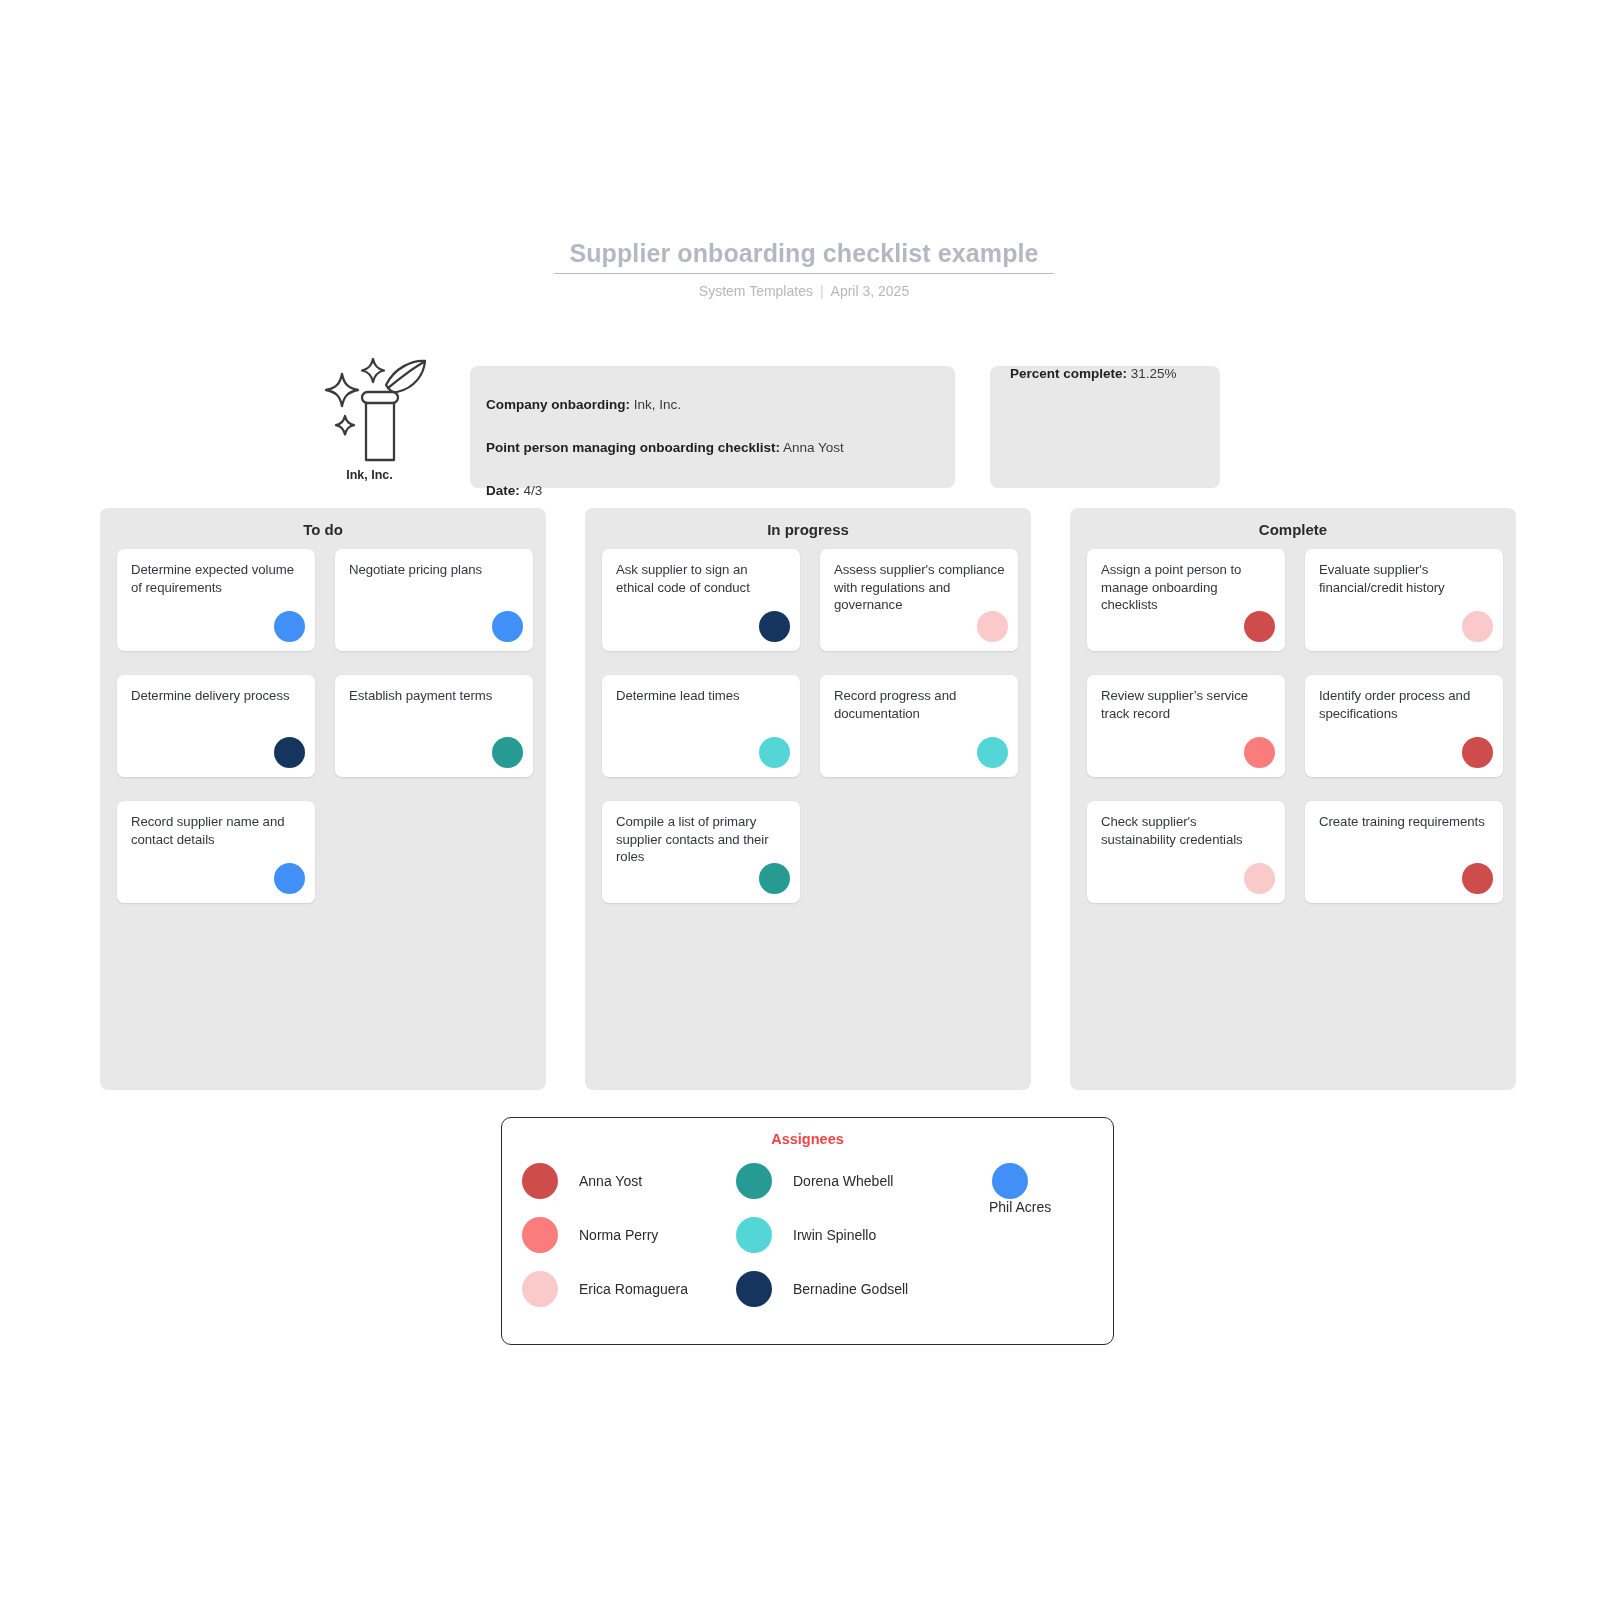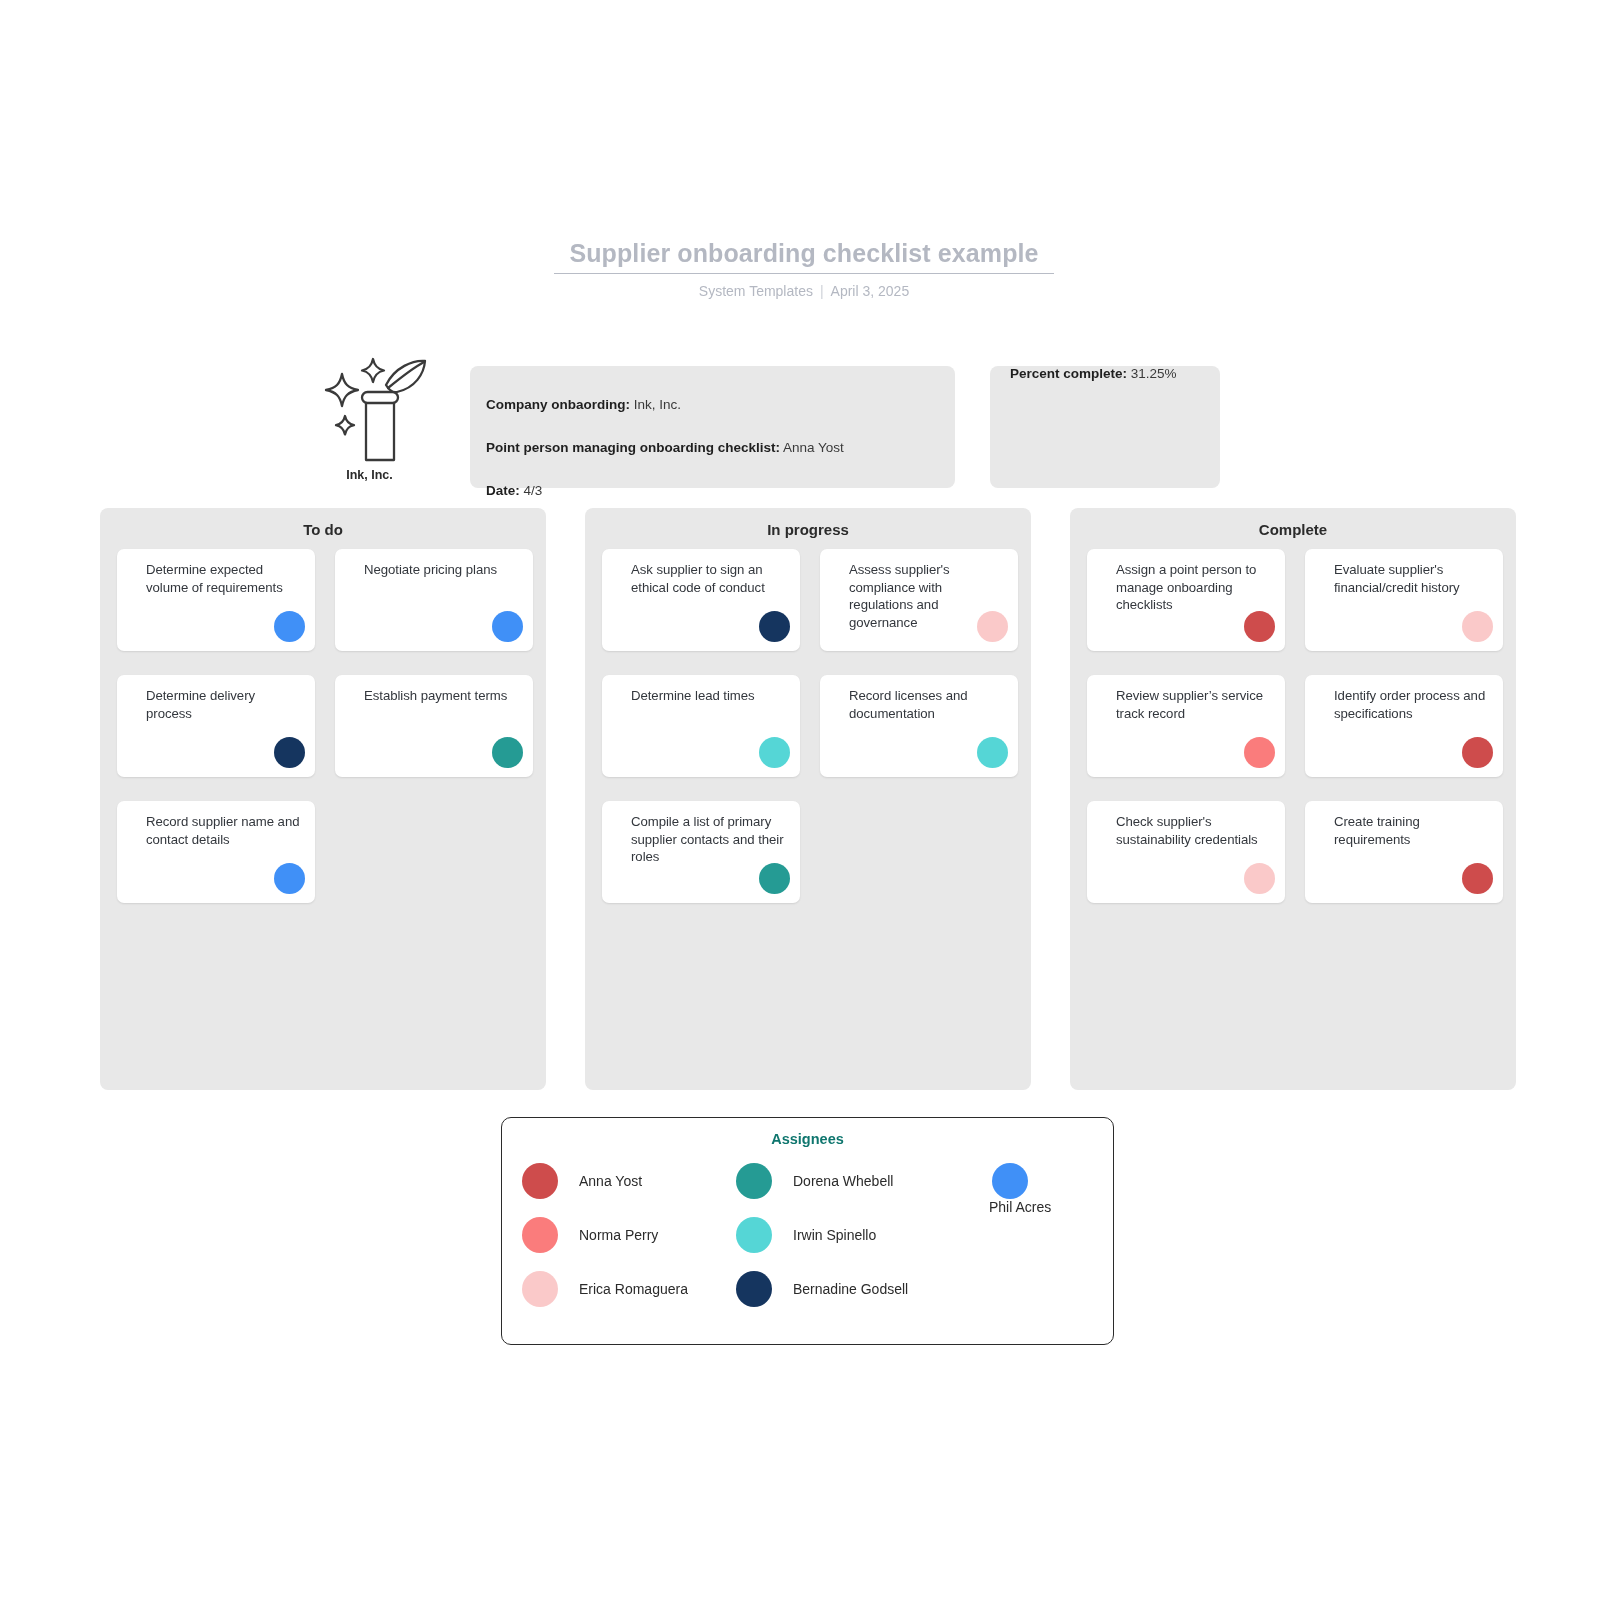--- a/index.html
+++ b/index.html
@@ -60,21 +60,21 @@
   .column.c2 { left: 970px; }
   .col-title {
     text-align: center; font-size: 15px; font-weight: bold; color: #2b2b2b;
     padding-top: 12px; line-height: 20px;
   }
   .cards { position: relative; margin: 9px 17px 0 17px; }
   .card {
     position: absolute; width: 198px; height: 102px;
     background: #ffffff; border-radius: 7px;
     box-shadow: 0 1px 2px rgba(0,0,0,.10);
-    padding: 12px 13px 0 29px;
+    padding: 12px 13px 0 14px;
   }
   .card-text {
     font-size: 13.2px; line-height: 17.6px; color: #33373d;
     letter-spacing: -0.05px;
   }
   .avatar {
     position: absolute; right: 10px; bottom: 9px;
     width: 31px; height: 31px; border-radius: 50%;
   }
   .card.pos-0-0 { left: 0;   top: 0; }
@@ -83,21 +83,21 @@
   .card.pos-1-1 { left: 218px; top: 126px; }
   .card.pos-2-0 { left: 0;   top: 252px; }
   .card.pos-2-1 { left: 218px; top: 252px; }
 
   
   .legend {
     position: absolute; left: 501px; top: 1117px; width: 613px; height: 228px;
     background: #ffffff; border: 1.3px solid #2b2b2b; border-radius: 10px;
   }
   .legend-title {
-    text-align: center; font-size: 14.5px; font-weight: bold; color: #0f766e;
+    text-align: center; font-size: 14.5px; font-weight: bold; color: #ef4444;
     padding-top: 11px; line-height: 20px;
   }
   .legend-grid {
     position: relative; margin: 14px 0 0 0; height: 160px;
   }
   .legend-item { position: absolute; display: flex; align-items: center; }
   .legend-dot { width: 36px; height: 36px; border-radius: 50%; flex: 0 0 36px; }
   .legend-name { margin-left: 21px; font-size: 14px; color: #2b2b2b; white-space: nowrap; }
   .lg-c0 { left: 20px; }
   .lg-c1 { left: 234px; }
@@ -203,21 +203,21 @@
           </div>
           <div class="card pos-0-1">
             <div class="card-text">Assess supplier's compliance with regulations and governance</div>
             <div class="avatar" title="Erica Romaguera" style="background: rgb(250, 201, 201);"></div>
           </div>
           <div class="card pos-1-0">
             <div class="card-text">Determine lead times</div>
             <div class="avatar" title="Irwin Spinello" style="background: rgb(85, 214, 214);"></div>
           </div>
           <div class="card pos-1-1">
-            <div class="card-text">Record licenses and documentation</div>
+            <div class="card-text">Record progress and documentation</div>
             <div class="avatar" title="Irwin Spinello" style="background: rgb(85, 214, 214);"></div>
           </div>
           <div class="card pos-2-0">
             <div class="card-text">Compile a list of primary supplier contacts and their roles</div>
             <div class="avatar" title="Dorena Whebell" style="background: rgb(37, 155, 148);"></div>
           </div>
         </div>
     </div>
     <div class="column c2">
       <div class="col-title">Complete</div>

